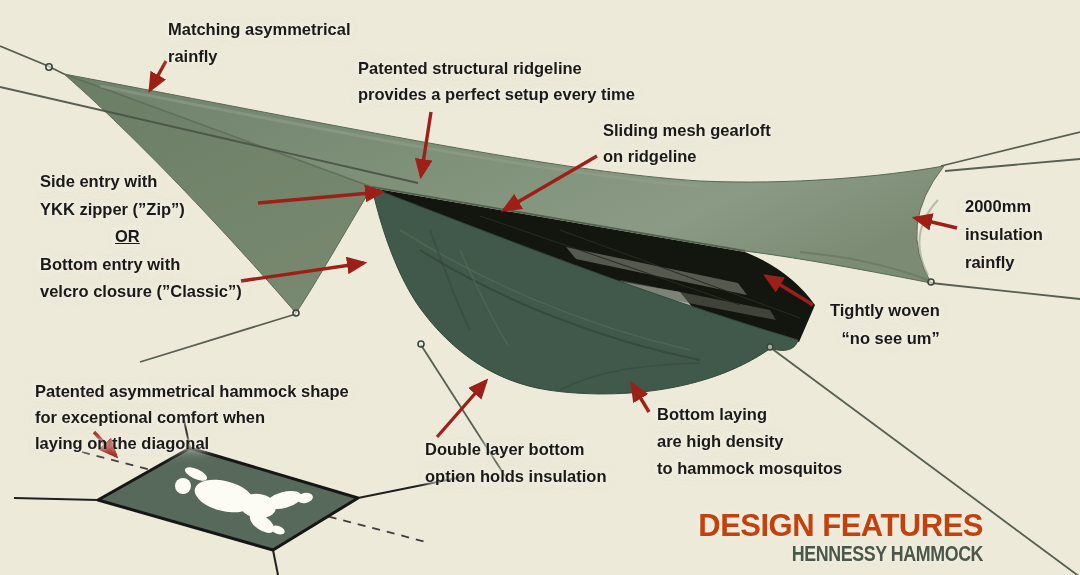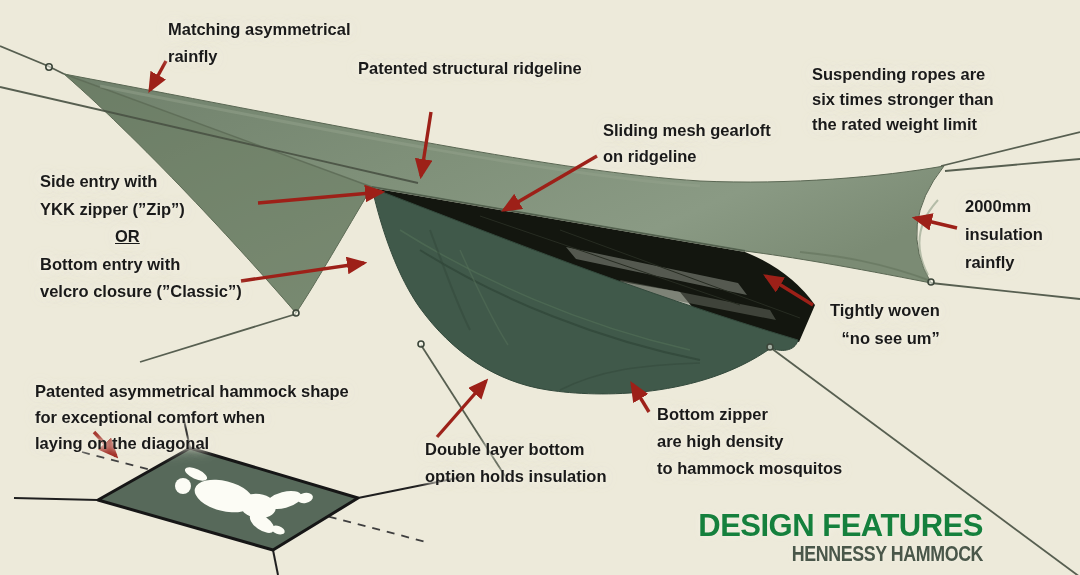--- a/index.html
+++ b/index.html
@@ -134,29 +134,25 @@
     </g>
   </svg>
 
   <div id="annotations">
       <div class="annotation" style="left: 168px; top: 16px;">
         <div>Matching asymmetrical</div>
         <div>rainfly</div>
       </div>
       <div class="annotation" style="left: 358px; top: 55px; line-height: 26px;">
         <div>Patented structural ridgeline</div>
+        <div>provides a perfect setup every time</div>
       </div>
       <div class="annotation" style="left: 603px; top: 117px; line-height: 26px;">
         <div>Sliding mesh gearloft</div>
         <div>on ridgeline</div>
-      </div>
-      <div class="annotation" style="left: 812px; top: 62px; line-height: 25px;">
-        <div>Suspending ropes are</div>
-        <div>six times stronger than</div>
-        <div>the rated weight limit</div>
       </div>
       <div class="annotation" style="left: 40px; top: 168px; line-height: 27.5px;">
         <div>Side entry with</div>
         <div>YKK zipper (”Zip”)</div>
         <div style="margin-left: 75px; text-decoration: underline;">OR</div>
         <div>Bottom entry with</div>
         <div>velcro closure (”Classic”)</div>
       </div>
       <div class="annotation" style="left: 965px; top: 192px; line-height: 28px;">
         <div>2000mm</div>
@@ -170,21 +166,21 @@
       <div class="annotation" style="left: 35px; top: 362px; line-height: 26px; margin-top: 16px;">
         <div>Patented asymmetrical hammock shape</div>
         <div>for exceptional comfort when</div>
         <div>laying on the diagonal</div>
       </div>
       <div class="annotation" style="left: 425px; top: 436px;">
         <div>Double layer bottom</div>
         <div>option holds insulation</div>
       </div>
       <div class="annotation" style="left: 657px; top: 401px;">
-        <div>Bottom zipper</div>
+        <div>Bottom laying</div>
         <div>are high density</div>
         <div>to hammock mosquitos</div>
       </div>
     </div>
 
-  <div class="brand-title" style="color: #15803d;">DESIGN FEATURES</div>
+  <div class="brand-title" style="color: #c2410c;">DESIGN FEATURES</div>
   <div class="brand-subtitle" style="color: rgb(74, 87, 74);">HENNESSY HAMMOCK</div>
 </div>
 
 </body></html>

